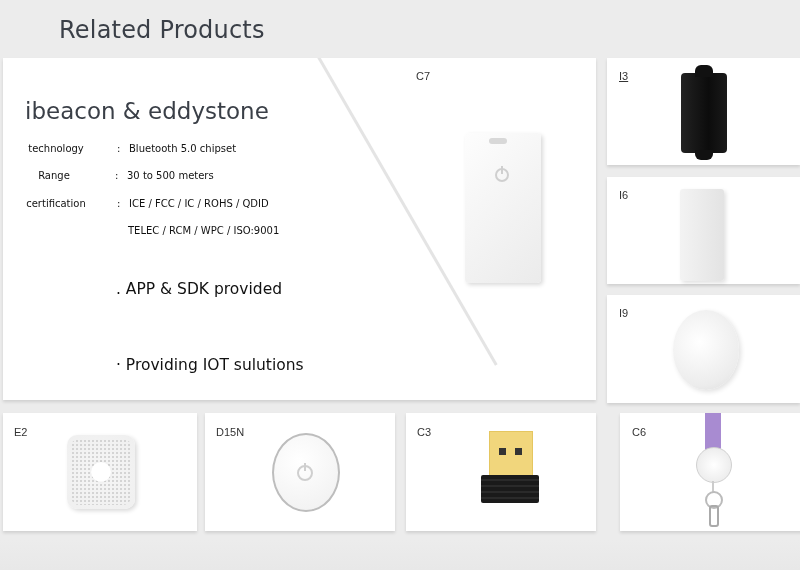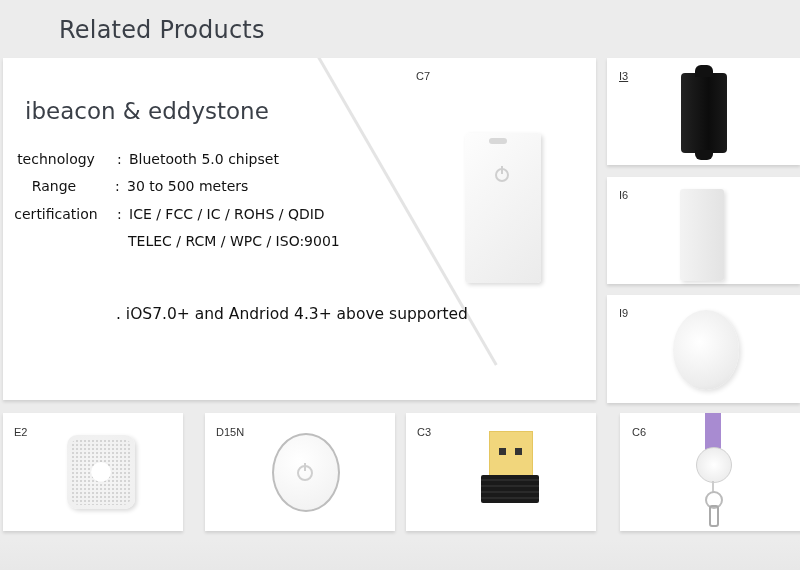--- a/index.html
+++ b/index.html
@@ -3,42 +3,42 @@
 <meta charset="utf-8">
 <style>
   html,body{margin:0;padding:0;}
   body{width:800px;height:570px;background:#ececec;position:relative;overflow:hidden;font-family:"DejaVu Sans","Liberation Sans",sans-serif;color:#222;}
   .header{position:absolute;left:0;top:0;width:644px;height:58px;background:#ececec;}
   .header-title{position:absolute;left:59px;top:16px;font-size:24px;color:#3a3f47;letter-spacing:0.2px;}
   .panel{position:absolute;background:#fff;box-shadow:0 2px 3px rgba(0,0,0,0.12);}
   .main-panel{left:3px;top:58px;width:593px;height:342px;overflow:hidden;}
   .diag{position:absolute;left:312px;top:-4px;width:3px;height:360px;background:#e4e4e4;transform:rotate(-30deg);transform-origin:top left;}
   .main-title{position:absolute;left:22px;top:40px;font-size:23px;color:#3a3f47;text-align:center;}
-  .spec{position:absolute;font-size:14px;color:#111;white-space:nowrap;margin-top:8px;}
+  .spec{position:absolute;font-size:10px;color:#111;white-space:nowrap;}
   .spec-label{position:absolute;text-align:center;width:110px;}
   .spec-colon{position:absolute;}
   .feat{position:absolute;left:113px;font-size:15.5px;color:#111;white-space:nowrap;}
   .code{position:absolute;font-size:11px;color:#333;font-family:"Liberation Sans",sans-serif;}
   .prod{position:absolute;}
   
   .c7{left:462px;top:75px;width:76px;height:150px;background:linear-gradient(135deg,#fdfdfd,#ebebeb);border-radius:4px;box-shadow:2px 2px 4px rgba(0,0,0,0.15);}
   .c7 .slot{position:absolute;left:24px;top:5px;width:18px;height:6px;border-radius:3px;background:#d8d8d8;}
   .pwr{position:absolute;border:2px solid #cfcfcf;border-radius:50%;}
   .pwr::after{content:"";position:absolute;left:50%;top:-4px;width:2px;height:8px;margin-left:-1px;background:#cfcfcf;}
   
   .r1{left:607px;top:58px;width:193px;height:107px;}
   .r2{left:607px;top:177px;width:193px;height:107px;}
   .r3{left:607px;top:295px;width:193px;height:108px;}
   .i3{left:74px;top:15px;width:46px;height:80px;background:linear-gradient(90deg,#222,#0c0c0c 60%,#1a1a1a);border-radius:4px;}
   .i3::before{content:"";position:absolute;left:14px;top:-8px;width:18px;height:12px;background:#111;border-radius:6px 6px 0 0;}
   .i3::after{content:"";position:absolute;left:14px;bottom:-7px;width:18px;height:10px;background:#111;border-radius:0 0 6px 6px;}
   .i6{left:73px;top:12px;width:44px;height:92px;background:linear-gradient(90deg,#f3f3f3,#e3e3e3);border-radius:3px;box-shadow:2px 2px 4px rgba(0,0,0,0.12);}
   .i9{left:66px;top:15px;width:66px;height:80px;background:radial-gradient(circle at 40% 40%,#ffffff,#ececec 70%,#d9d9d9);border-radius:50%;box-shadow:2px 2px 5px rgba(0,0,0,0.12);}
   
-  .b1{left:3px;top:413px;width:180px;height:118px;}
+  .b1{left:3px;top:413px;width:194px;height:118px;}
   .b2{left:205px;top:413px;width:190px;height:118px;}
   .b3{left:406px;top:413px;width:190px;height:118px;}
   .b4{left:620px;top:413px;width:203px;height:118px;}
   .e2{left:64px;top:22px;width:68px;height:74px;border-radius:10px;background:radial-gradient(circle,#ffffff 10px,#f4f4f4 11px,#efefef);box-shadow:2px 2px 4px rgba(0,0,0,0.15);}
   .e2 .dots{position:absolute;inset:4px;border-radius:8px;background-image:radial-gradient(#d4d4d4 0.8px,transparent 1px);background-size:4px 4px;}
   .e2 .btn{position:absolute;left:24px;top:27px;width:20px;height:20px;border-radius:50%;background:#fff;box-shadow:0 0 2px rgba(0,0,0,0.15);}
   .d15n{left:67px;top:20px;width:64px;height:75px;border-radius:50%;border:2px solid #bdbdbd;background:radial-gradient(circle at 40% 35%,#fff,#efefef);}
   .c3{left:75px;top:18px;width:58px;height:78px;}
   .c3 .usb{position:absolute;left:8px;top:0;width:42px;height:44px;background:#f1d67c;border:1px solid #e5c660;}
   .c3 .usb::before,.c3 .usb::after{content:"";position:absolute;top:16px;width:7px;height:7px;background:#333;}
@@ -76,21 +76,22 @@
   </div>
   <div class="spec" style="top:140px;left:0;">
     <span class="spec-label" style="left:-2px;">certification</span>
     <span class="spec-colon" style="left:114px;">:</span>
     <span style="position:absolute;left:126px;">ICE / FCC / IC / ROHS / QDID</span>
   </div>
   <div class="spec" style="top:167px;left:125px;">
     <span>TELEC / RCM / WPC / ISO:9001</span>
   </div>
 
-  <div class="feat" style="top:247px;">. iOS7.0+ and Andriod 4.3+ above supported</div>
+  <div class="feat" style="top:222px;">. APP &amp; SDK provided</div>
+  <div class="feat" style="top:298px;">· Providing IOT sulutions</div>
 
   <div class="code" style="left:413px;top:12px;">C7</div>
   <div class="prod c7">
     <div class="slot"></div>
     <div class="pwr" style="left:30px;top:35px;width:10px;height:10px;"></div>
   </div>
 </div>
 
 <div class="panel r1">
   <div class="code" style="left:12px;top:12px;text-decoration:underline;">I3</div>

